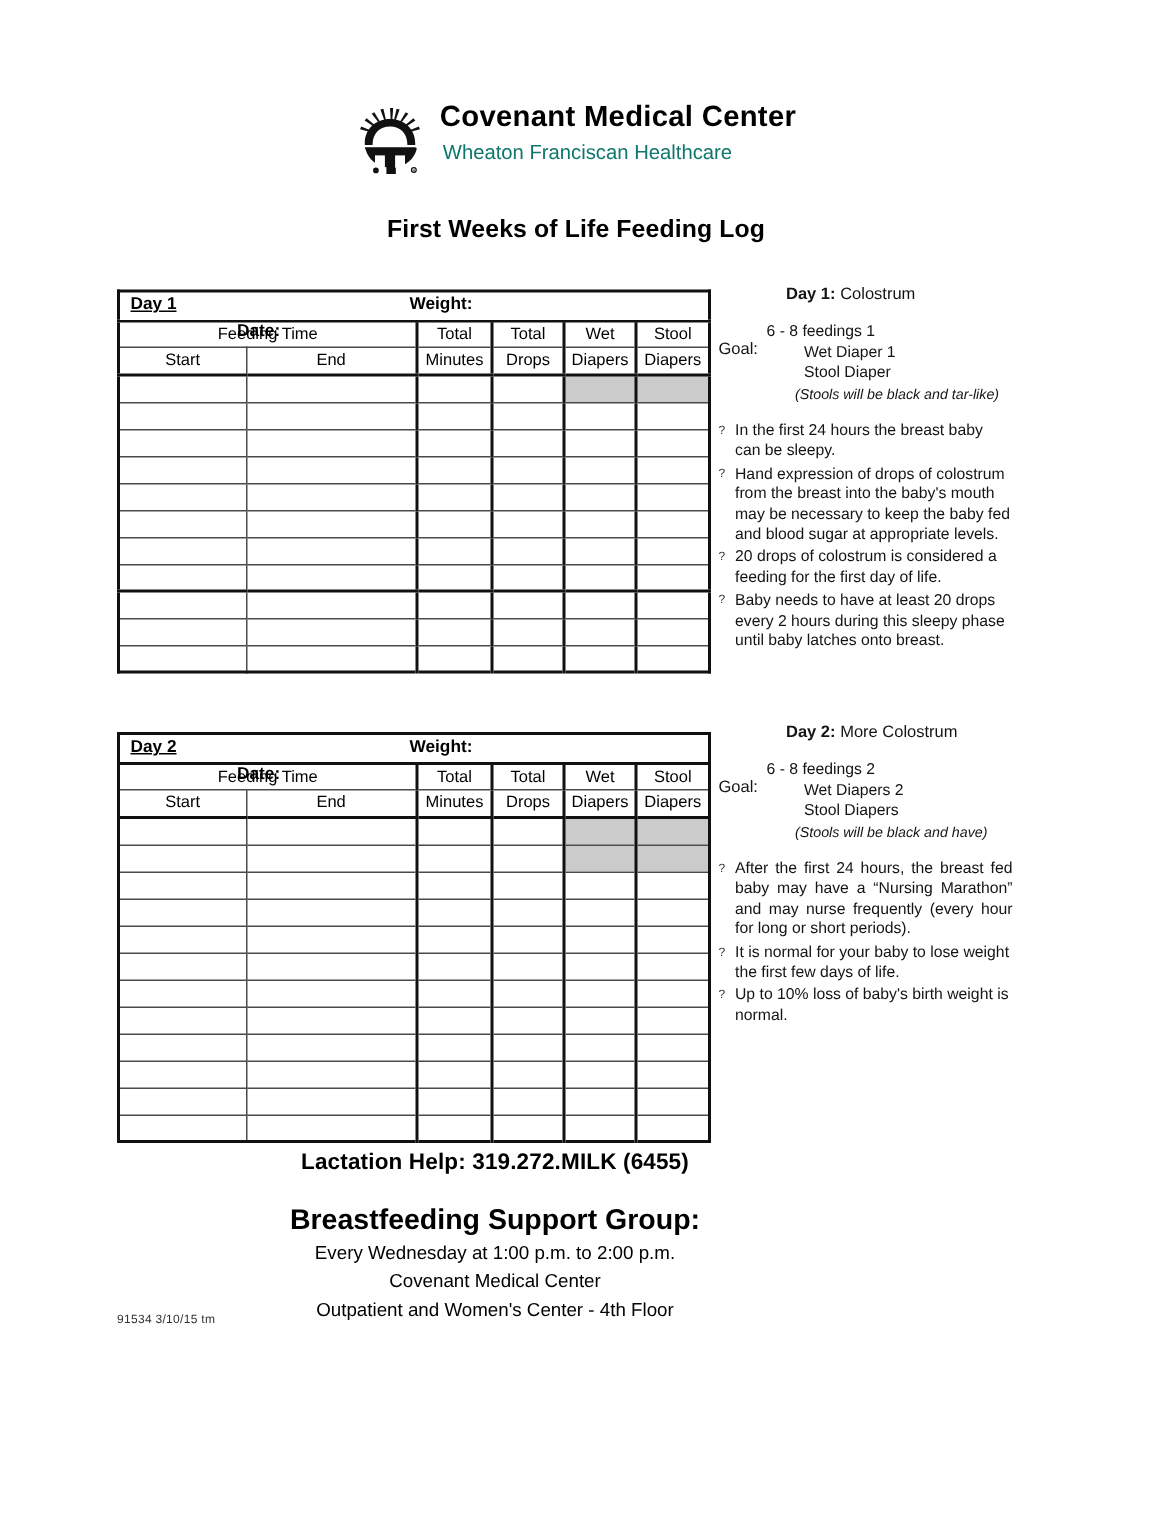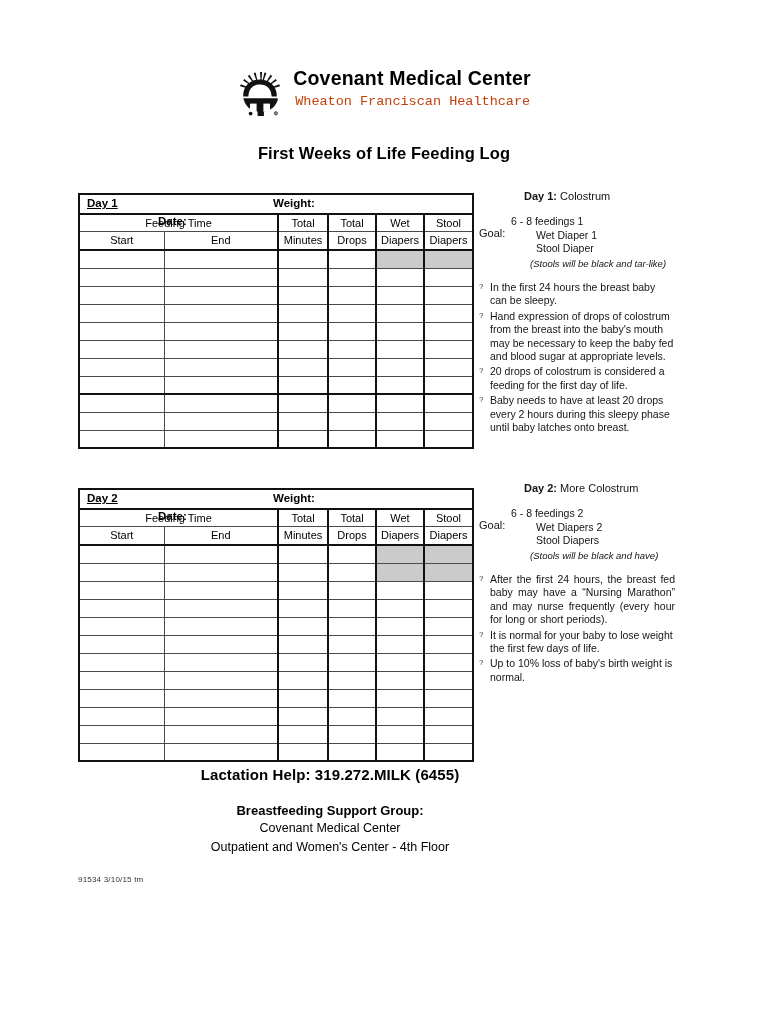--- a/index.html
+++ b/index.html
@@ -38,26 +38,25 @@
   .org-name {
     font-size: 19.5px;
     font-weight: bold;
     letter-spacing: 0.2px;
     line-height: 24px;
     white-space: nowrap;
   }
   .org-sub {
     font-size: 13.5px;
     font-weight: normal;
-    color: #c2410c;
+    color: #0f766e;
     line-height: 19px;
     margin-top: 2px;
     white-space: nowrap;
     padding-left: 2px;
-    font-family: Liberation Mono, monospace;
   }
   .doc-title {
     position: absolute;
     left: 0; top: 144px;
     width: 768px;
     text-align: center;
     font-size: 16.5px;
     font-weight: bold;
     letter-spacing: 0.1px;
   }
@@ -173,21 +172,21 @@
     left: 0; top: 766px;
     width: 660px;
     text-align: center;
   }
   .lactation {
     font-size: 15px;
     font-weight: bold;
     letter-spacing: 0.1px;
   }
   .support-head {
-    font-size: 13px;
+    font-size: 19px;
     font-weight: bold;
     margin-top: 20px;
   }
   .support-line {
     font-size: 12.5px;
     line-height: 17px;
     margin-top: 2px;
   }
   .docid {
     position: absolute;
@@ -538,17 +537,18 @@
       <li class="">
         <span class="bul">?</span>
         <span class="txt">Up to 10% loss of baby's birth weight is normal.</span>
       </li>
     </ul>
   </div>
 
 <div class="footer">
   <div class="lactation">Lactation Help: 319.272.MILK (6455)</div>
   <div class="support-head">Breastfeeding Support Group:</div>
+  <div class="support-line">Every Wednesday at 1:00 p.m. to 2:00 p.m.</div>
   <div class="support-line">Covenant Medical Center</div>
   <div class="support-line">Outpatient and Women's Center - 4th Floor</div>
 </div>
 
 <div class="docid">91534 3/10/15 tm</div>
 
 </body></html>

